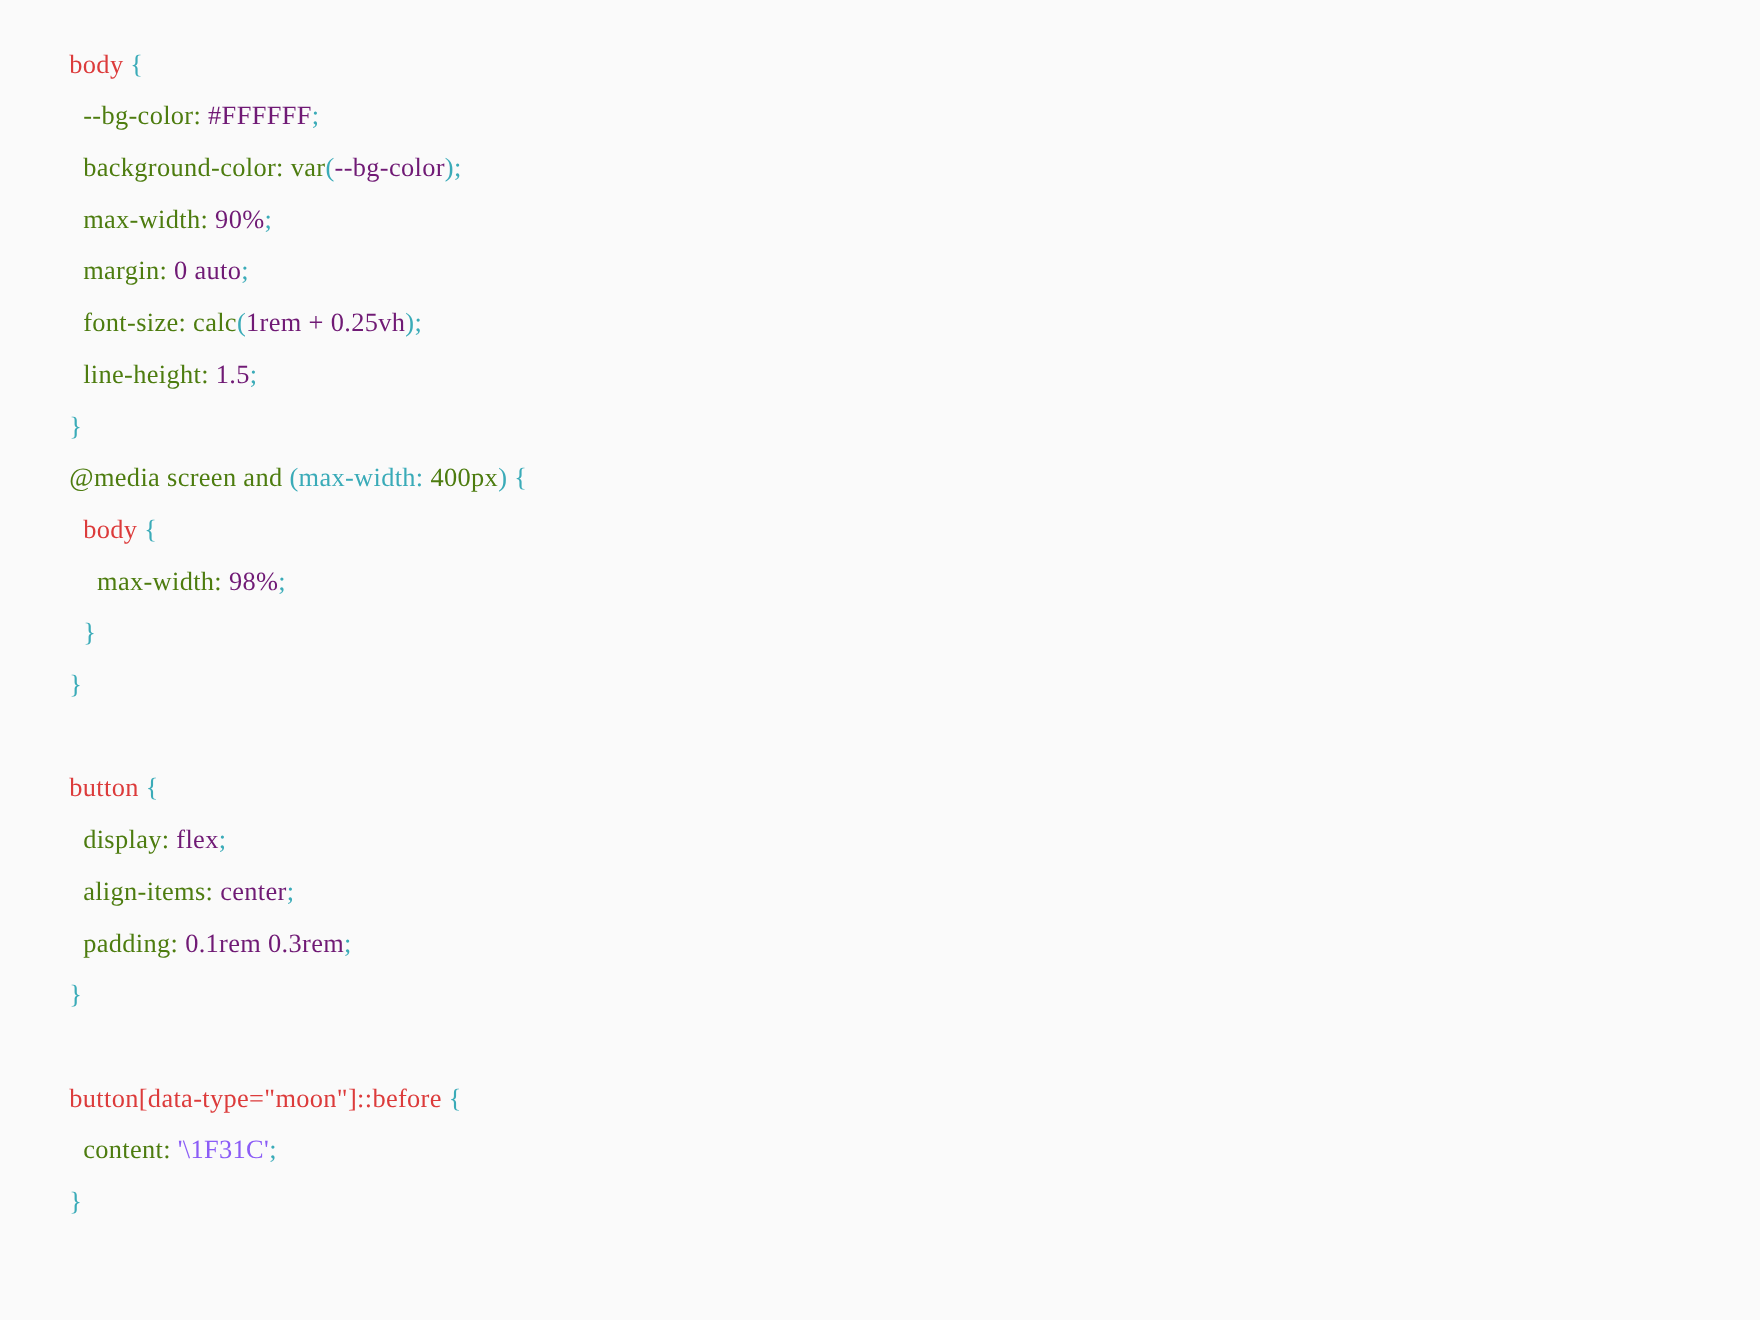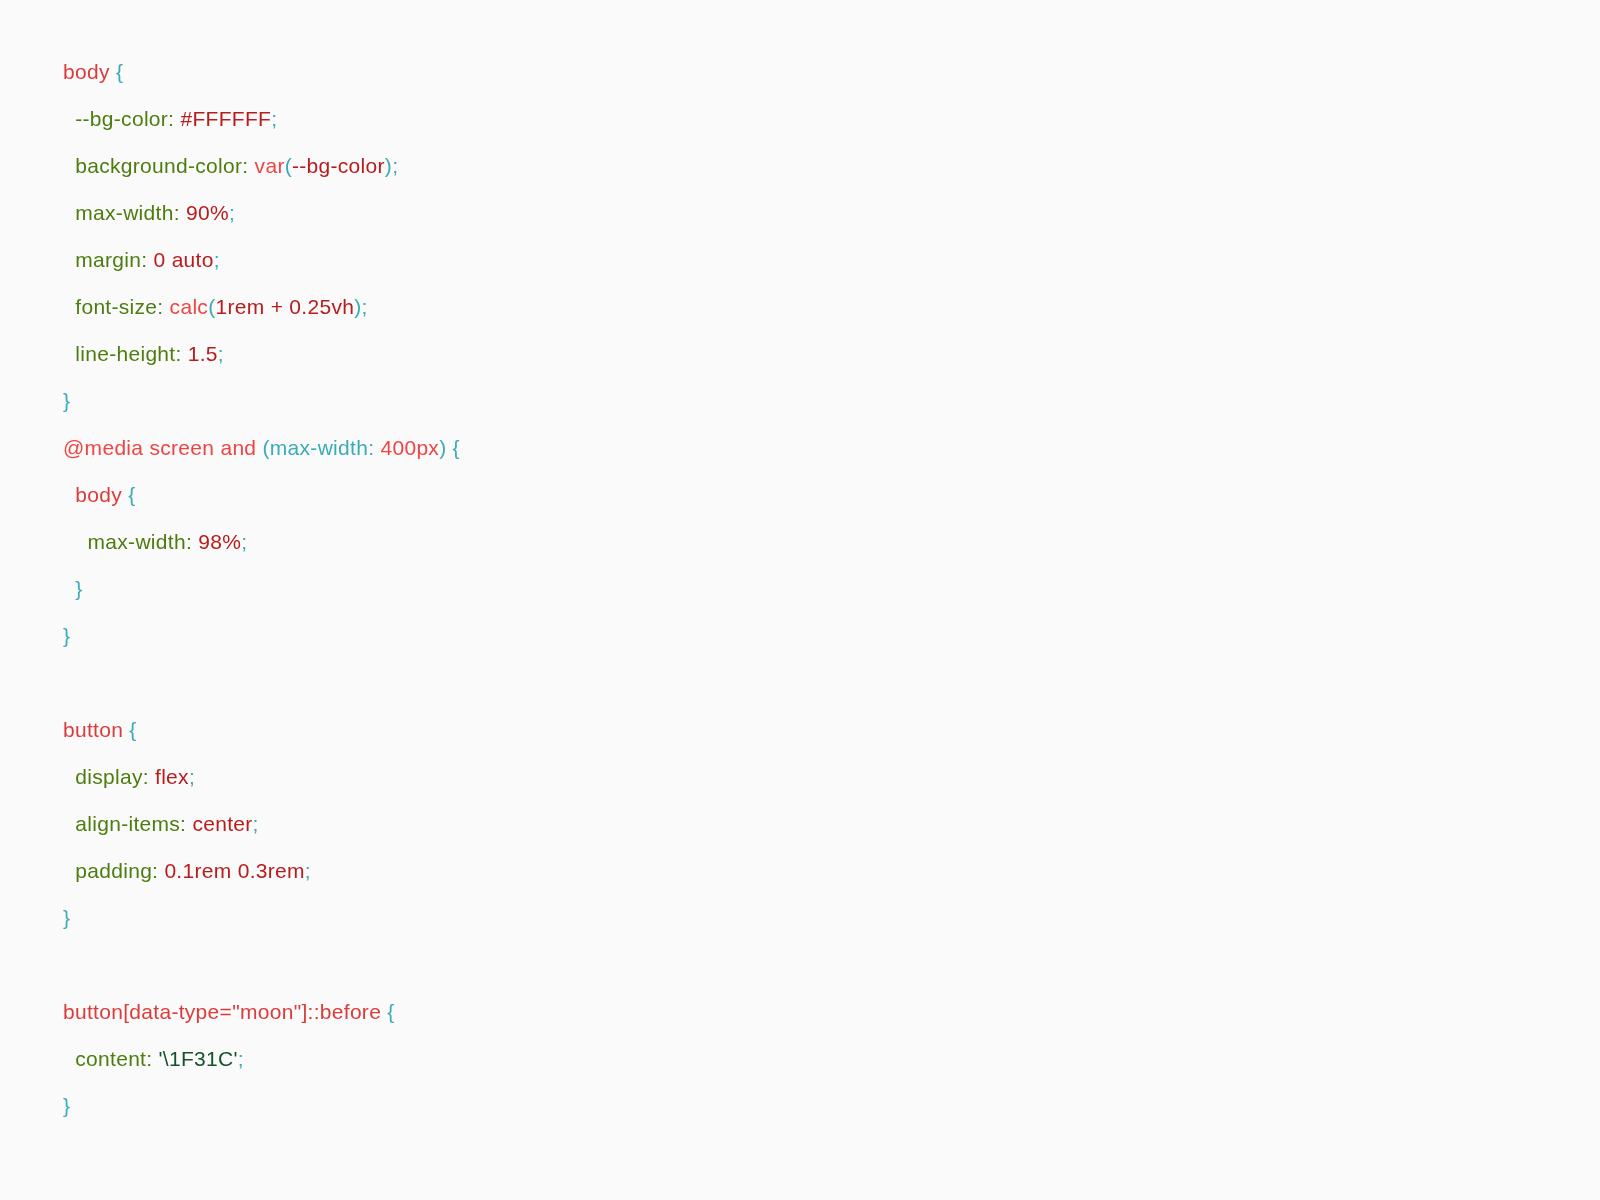--- a/index.html
+++ b/index.html
@@ -3,32 +3,32 @@
 <meta charset="utf-8">
 <style>
   html, body { margin: 0; padding: 0; }
   body {
     width: 1600px; height: 1200px;
     background: #fafafa;
     overflow: hidden;
   }
   .code {
     position: absolute;
-    left: 63px; top: 48px;
-    font-family: Liberation Sans, sans-serif;
-    font-size: 21px;
+    left: 63px; top: 36px;
+    font-family: Liberation Serif, serif;
+    font-size: 24px;
     line-height: 47px;
     white-space: pre;
     margin: 0;
     letter-spacing: 0.3px;
   }
   .line { display: block; height: 47px; }
   .sel { color: #dc3b3b; }
   .pun { color: #3aabb8; }
   .prop { color: #4d7c0f; }
-  .num { color: #b91c1c; }
-  .fn { color: #ef4444; }
-  .str { color: #14532d; }
+  .num { color: #701a75; }
+  .fn { color: #4d7c0f; }
+  .str { color: #8b5cf6; }
 </style>
 </head>
 <body>
 
 <pre class="code" id="code"><span class="line"><span class="sel">body</span><span class="pun"> {</span></span><span class="line"><span class="prop">  --bg-color: </span><span class="num">#FFFFFF</span><span class="pun">;</span></span><span class="line"><span class="prop">  background-color: </span><span class="fn">var</span><span class="pun">(</span><span class="num">--bg-color</span><span class="pun">);</span></span><span class="line"><span class="prop">  max-width: </span><span class="num">90%</span><span class="pun">;</span></span><span class="line"><span class="prop">  margin: </span><span class="num">0 auto</span><span class="pun">;</span></span><span class="line"><span class="prop">  font-size: </span><span class="fn">calc</span><span class="pun">(</span><span class="num">1rem + 0.25vh</span><span class="pun">);</span></span><span class="line"><span class="prop">  line-height: </span><span class="num">1.5</span><span class="pun">;</span></span><span class="line"><span class="pun">}</span></span><span class="line"><span class="fn">@media screen and </span><span class="pun">(max-width: </span><span class="fn">400px</span><span class="pun">) {</span></span><span class="line"><span class="sel">  body</span><span class="pun"> {</span></span><span class="line"><span class="prop">    max-width: </span><span class="num">98%</span><span class="pun">;</span></span><span class="line"><span class="pun">  }</span></span><span class="line"><span class="pun">}</span></span><span class="line"></span><span class="line"><span class="sel">button</span><span class="pun"> {</span></span><span class="line"><span class="prop">  display: </span><span class="num">flex</span><span class="pun">;</span></span><span class="line"><span class="prop">  align-items: </span><span class="num">center</span><span class="pun">;</span></span><span class="line"><span class="prop">  padding: </span><span class="num">0.1rem 0.3rem</span><span class="pun">;</span></span><span class="line"><span class="pun">}</span></span><span class="line"></span><span class="line"><span class="sel">button[data-type="moon"]::before</span><span class="pun"> {</span></span><span class="line"><span class="prop">  content: </span><span class="str">'\1F31C'</span><span class="pun">;</span></span><span class="line"><span class="pun">}</span></span></pre>
 
 </body></html>

